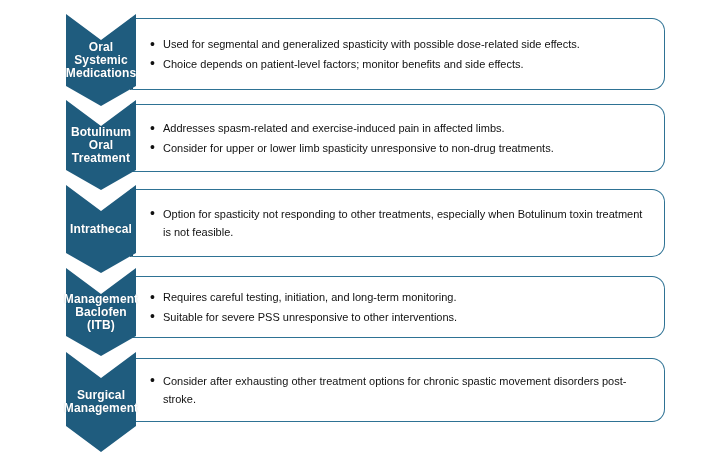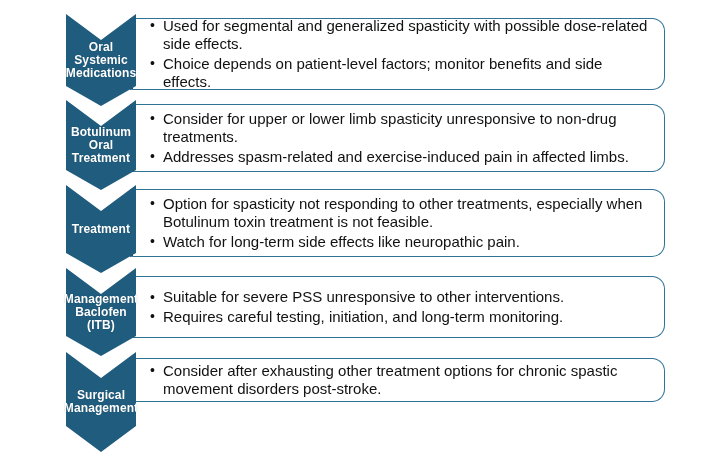--- a/index.html
+++ b/index.html
@@ -79,21 +79,21 @@
   }
 
   ul.bullets {
     list-style: none;
     margin: 0;
     padding: 0;
   }
   ul.bullets li {
     position: relative;
     padding-left: 14px;
-    font-size: 15px;
+    font-size: 11px;
     line-height: 18.5px;
     color: #111111;
     margin: 0 0 1px 0;
   }
   ul.bullets li:last-child { margin-bottom: 0; }
   ul.bullets li::before {
     content: "\2022";
     position: absolute;
     left: 1px;
     top: -0.5px;
@@ -124,63 +124,62 @@
 
   <div class="row" style="top:100px;">
     <div class="chevron" style="height:90px;">
       <svg class="chevron-svg" height="90" viewBox="0 0 70 90" preserveAspectRatio="none">
         <path d="M0,0 L35,26 L70,0 L70,70 L35,90 L0,70 Z" fill="#1F5C7E"></path>
       </svg>
       <span class="chevron-label">Botulinum Oral Treatment</span>
     </div>
     <div class="content-box" style="top:4px; height:68px;">
       <ul class="bullets">
+        <li>Addresses spasm-related and exercise-induced pain in affected limbs.</li>
         <li>Consider for upper or lower limb spasticity unresponsive to non-drug treatments.</li>
-        <li>Addresses spasm-related and exercise-induced pain in affected limbs.</li>
       </ul>
     </div>
   </div>
 
   <div class="row" style="top:185px;">
     <div class="chevron" style="height:88px;">
       <svg class="chevron-svg" height="88" viewBox="0 0 70 88" preserveAspectRatio="none">
         <path d="M0,0 L35,26 L70,0 L70,68 L35,88 L0,68 Z" fill="#1F5C7E"></path>
       </svg>
-      <span class="chevron-label">Treatment</span>
+      <span class="chevron-label">Intrathecal</span>
     </div>
     <div class="content-box" style="top:4px; height:68px;">
       <ul class="bullets">
         <li>Option for spasticity not responding to other treatments, especially when Botulinum toxin treatment is not feasible.</li>
-        <li>Watch for long-term side effects like neuropathic pain.</li>
       </ul>
     </div>
   </div>
 
   <div class="row" style="top:268px;">
     <div class="chevron" style="height:88px;">
       <svg class="chevron-svg" height="88" viewBox="0 0 70 88" preserveAspectRatio="none">
         <path d="M0,0 L35,26 L70,0 L70,68 L35,88 L0,68 Z" fill="#1F5C7E"></path>
       </svg>
       <span class="chevron-label">Management Baclofen (ITB)</span>
     </div>
     <div class="content-box" style="top:8px; height:62px;">
       <ul class="bullets">
+        <li>Requires careful testing, initiation, and long-term monitoring.</li>
         <li>Suitable for severe PSS unresponsive to other interventions.</li>
-        <li>Requires careful testing, initiation, and long-term monitoring.</li>
       </ul>
     </div>
   </div>
 
   <div class="row" style="top:352px;">
     <div class="chevron" style="height:100px;">
       <svg class="chevron-svg" height="100" viewBox="0 0 70 100" preserveAspectRatio="none">
         <path d="M0,0 L35,26 L70,0 L70,74 L35,100 L0,74 Z" fill="#1F5C7E"></path>
       </svg>
       <span class="chevron-label">Surgical Management</span>
     </div>
-    <div class="content-box" style="top:6px; height:44px;">
+    <div class="content-box" style="top:6px; height:64px;">
       <ul class="bullets">
         <li>Consider after exhausting other treatment options for chronic spastic movement disorders post-stroke.</li>
       </ul>
     </div>
   </div>
 
 </div>
 
 </body></html>

